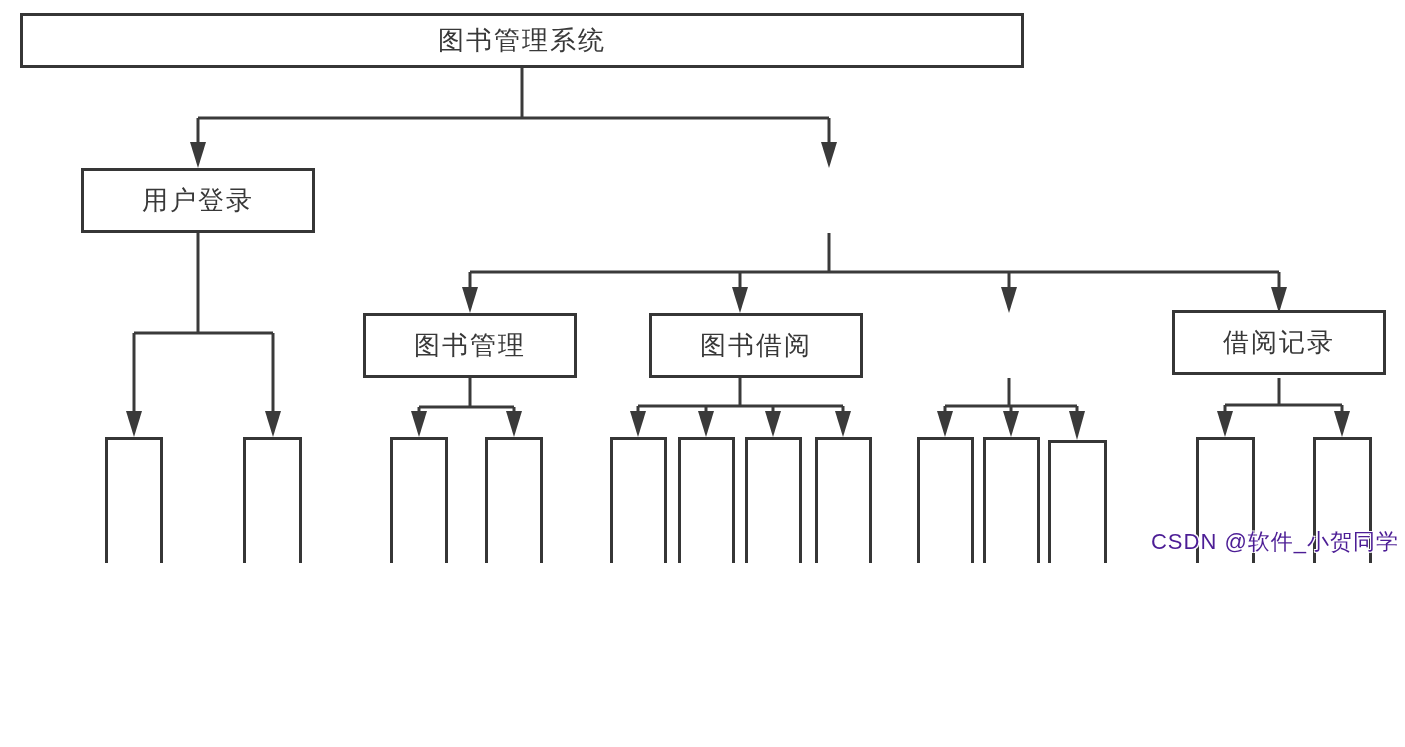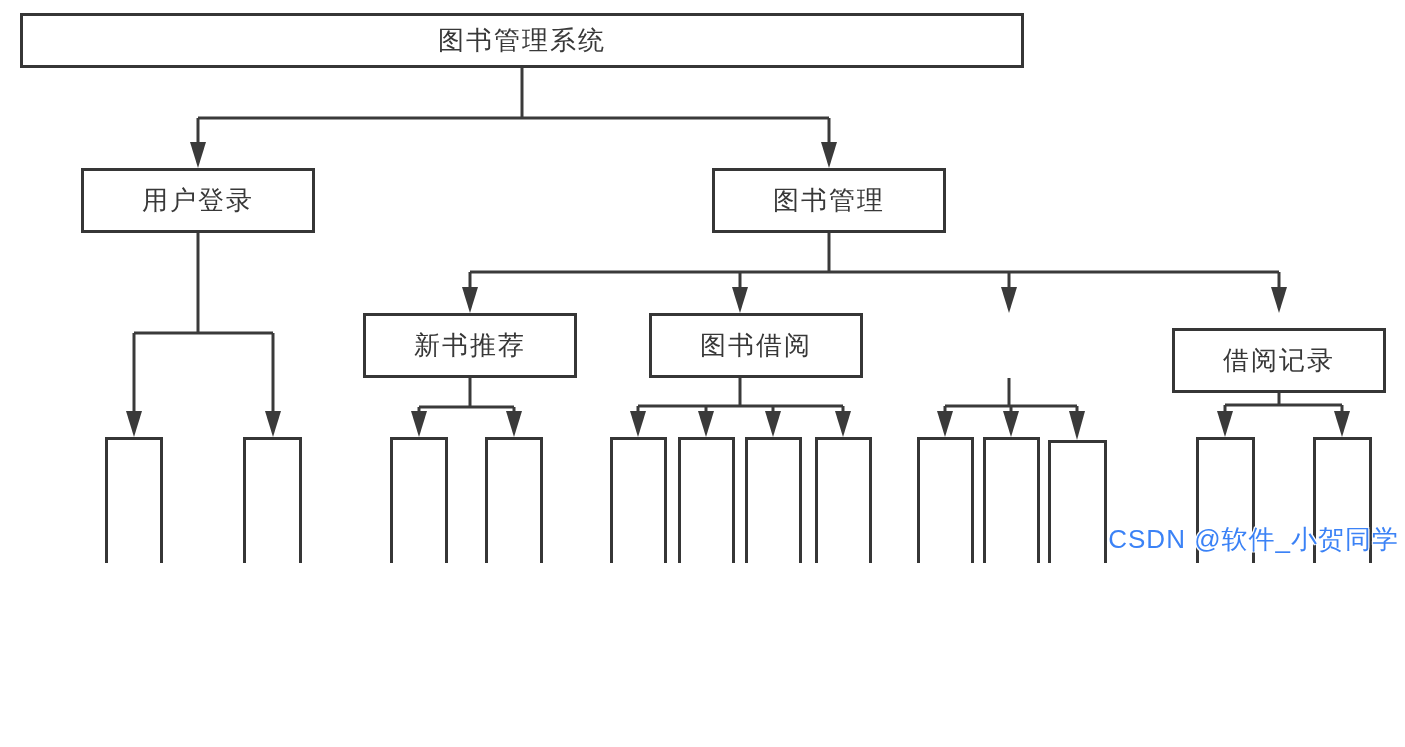--- a/index.html
+++ b/index.html
@@ -12,22 +12,22 @@
     position:absolute;box-sizing:border-box;border:3px solid #363636;background:#ffffff;
     display:flex;align-items:center;justify-content:center;
   }
   .h-node{font-size:26px;letter-spacing:2px;}
   .v-node{
     writing-mode:vertical-rl;font-size:24px;letter-spacing:5px;
     text-align:center;line-height:1;
   }
   .connectors{position:absolute;left:0;top:0;width:1405px;height:747px;}
   .watermark{
-    position:absolute;right:6px;bottom:6px;font-size:26px;letter-spacing:1px;
-    color:#3b82f6;
+    position:absolute;right:6px;bottom:6px;font-size:22px;letter-spacing:1px;
+    color:#4c1d95;
     text-shadow:-1px -1px 0 #fff,1px -1px 0 #fff,-1px 1px 0 #fff,1px 1px 0 #fff;
     white-space:nowrap;
   }
 </style>
 </head>
 <body>
 
 <div class="stage">
 
   <svg class="connectors" viewBox="0 0 1405 747" xmlns="http://www.w3.org/2000/svg">
@@ -96,31 +96,28 @@
     </g>
   </svg>
 
   <div class="node h-node" style="left:20px;top:13px;width:1004px;height:55px;">
     <span>图书管理系统</span>
   </div>
 
   <div class="node h-node" style="left:81px;top:168px;width:234px;height:65px;">
     <span>用户登录</span>
   </div>
-  <div class="node h-node" style="left:712px;top:168px;width:234px;height:65px;">
-    <span>图书管理</span>
-  </div>
 
   <div class="node h-node" style="left:363px;top:313px;width:214px;height:65px;">
-    <span>新书推荐</span>
+    <span>图书管理</span>
   </div>
   <div class="node h-node" style="left:633px;top:313px;width:214px;height:65px;margin-left:16px;">
     <span>图书借阅</span>
   </div>
-  <div class="node h-node" style="left:1172px;top:328px;width:214px;height:65px;">
+  <div class="node h-node" style="left:1172px;top:310px;width:214px;height:65px;">
     <span>借阅记录</span>
   </div>
 
   <div class="node v-node" style="left:105px;top:437px;width:58px;height:298px;">
     <span>用户登录</span>
   </div>
   <div class="node v-node" style="left:243px;top:437px;width:59px;height:298px;">
     <span>注销登录</span>
   </div>
 

